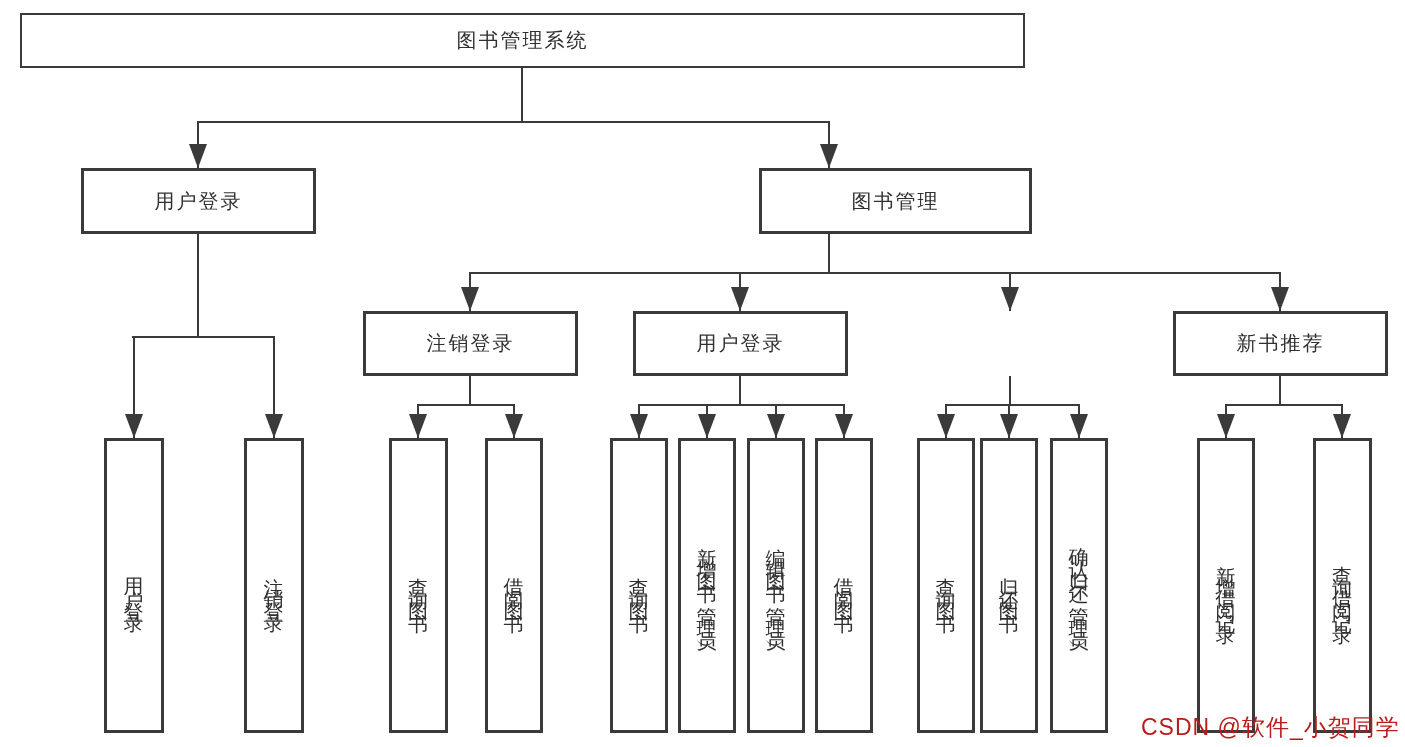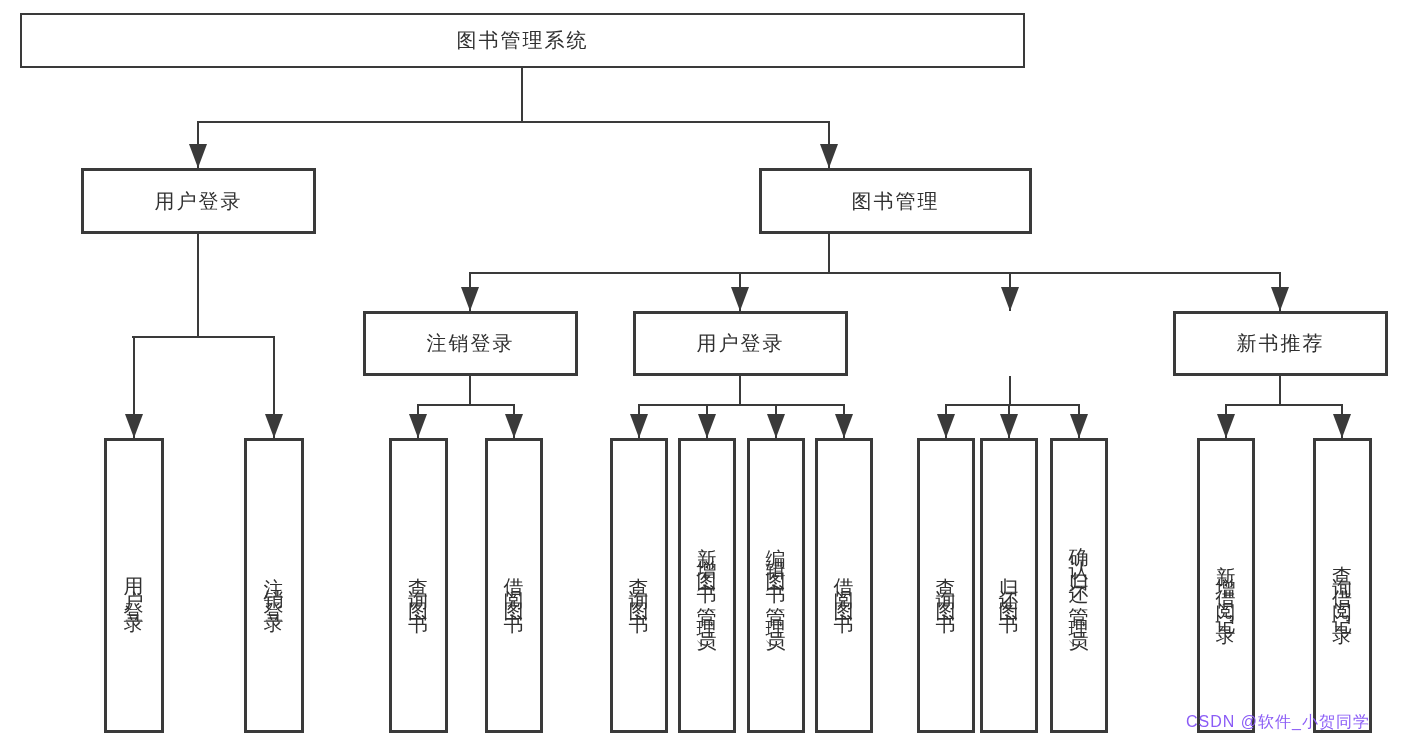--- a/index.html
+++ b/index.html
@@ -21,22 +21,22 @@
     letter-spacing:12px; line-height:1; font-size:20px;
   }
   .vline { position:absolute; width:2px;  background:#3a3a3a; z-index:1; }
   .hline { position:absolute; height:2px; background:#3a3a3a; z-index:1; }
   .arrow {
     position:absolute; width:0; height:0; z-index:1;
     border-left:9px solid transparent; border-right:9px solid transparent;
     border-top:24px solid #3a3a3a;
   }
   .watermark {
-    position:absolute; left:1186px; top:712px; font-size:16px;
-    color:#8b5cf6; letter-spacing:1px; z-index:5; white-space:nowrap;
+    position:absolute; left:1141px; top:712px; font-size:23px;
+    color:#b91c1c; letter-spacing:1px; z-index:5; white-space:nowrap;
   }
 </style>
 </head>
 <body>
 
 <div class="stage">
 
   <div class="vline" style="left:521px; top:68px; height:54px;"></div>
   <div class="hline" style="left:197px; top:121px; width:633px;"></div>
   <div class="vline" style="left:197px; top:121px; height:47px;"></div>

